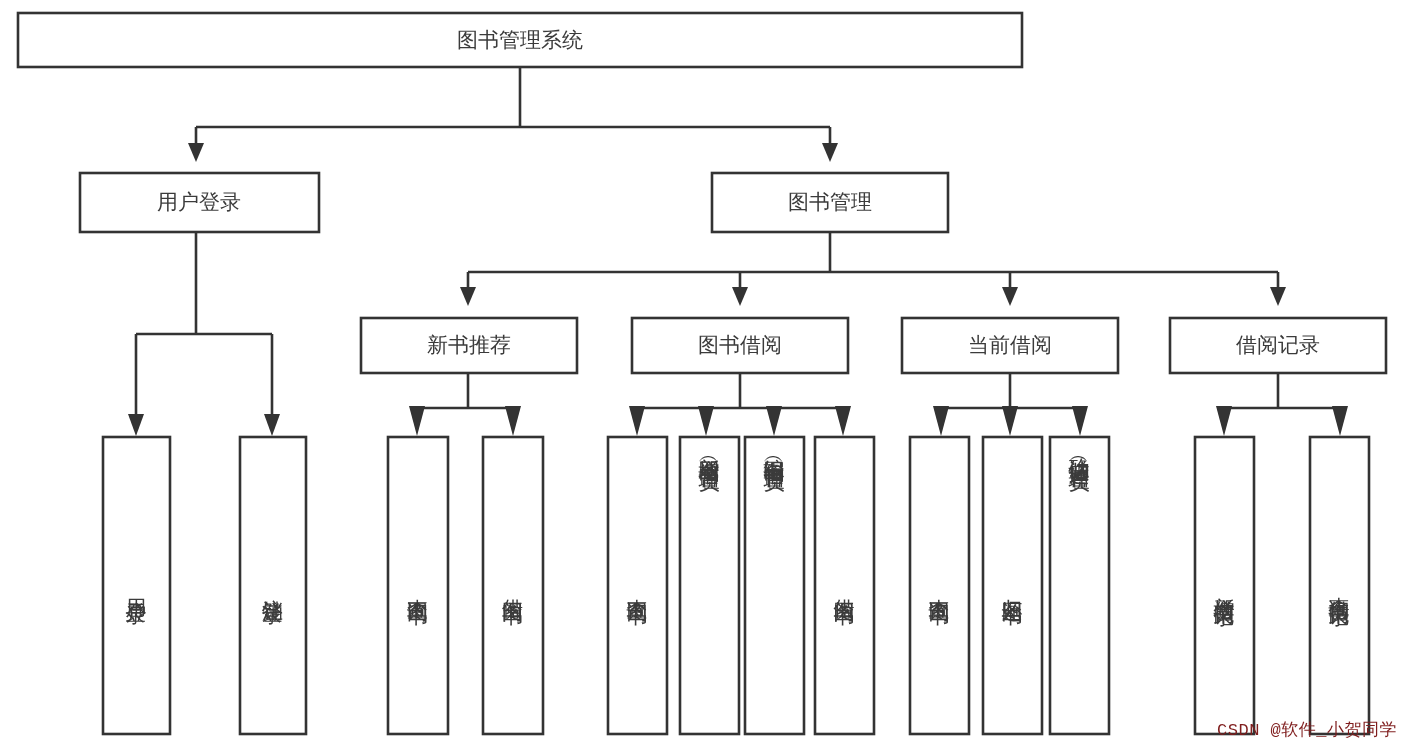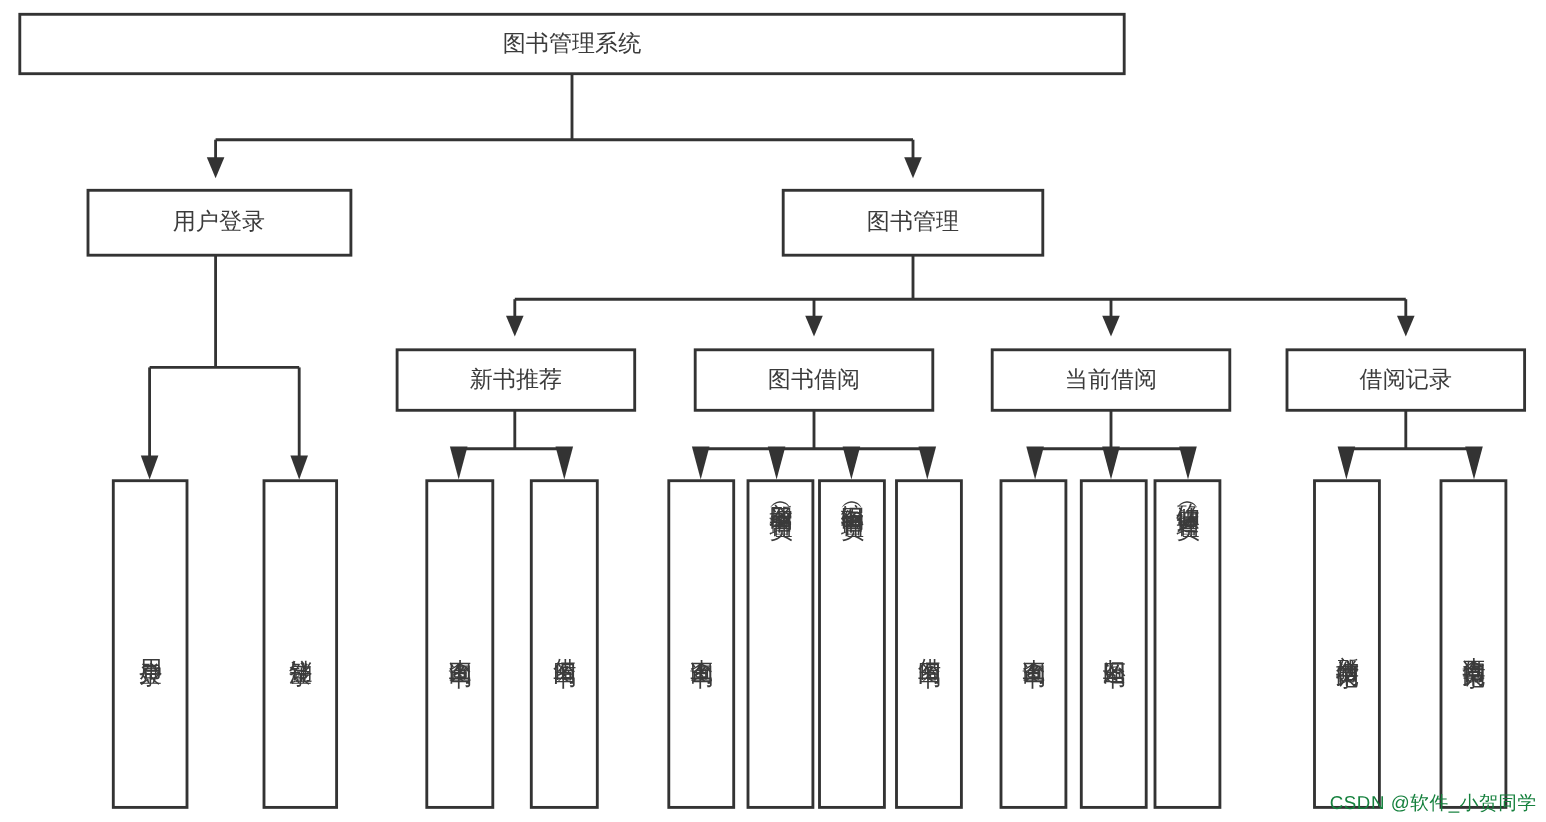--- a/index.html
+++ b/index.html
@@ -61,23 +61,23 @@
     position: absolute;
     display: flex;
     align-items: center;
     justify-content: center;
     pointer-events: none;
   }
   .watermark {
     position: absolute;
     right: 8px;
     bottom: 6px;
-    font-family: Liberation Sans, sans-serif;
+    font-family: Liberation Mono, monospace;
     font-size: 17px;
-    color: #15803d;
+    color: #7f1d1d;
     letter-spacing: 0.5px;
     white-space: nowrap;
   }
 </style>
 </head>
 <body>
 
 <div id="diagram-root">
 
   <svg width="1405" height="747" viewBox="0 0 1405 747">

